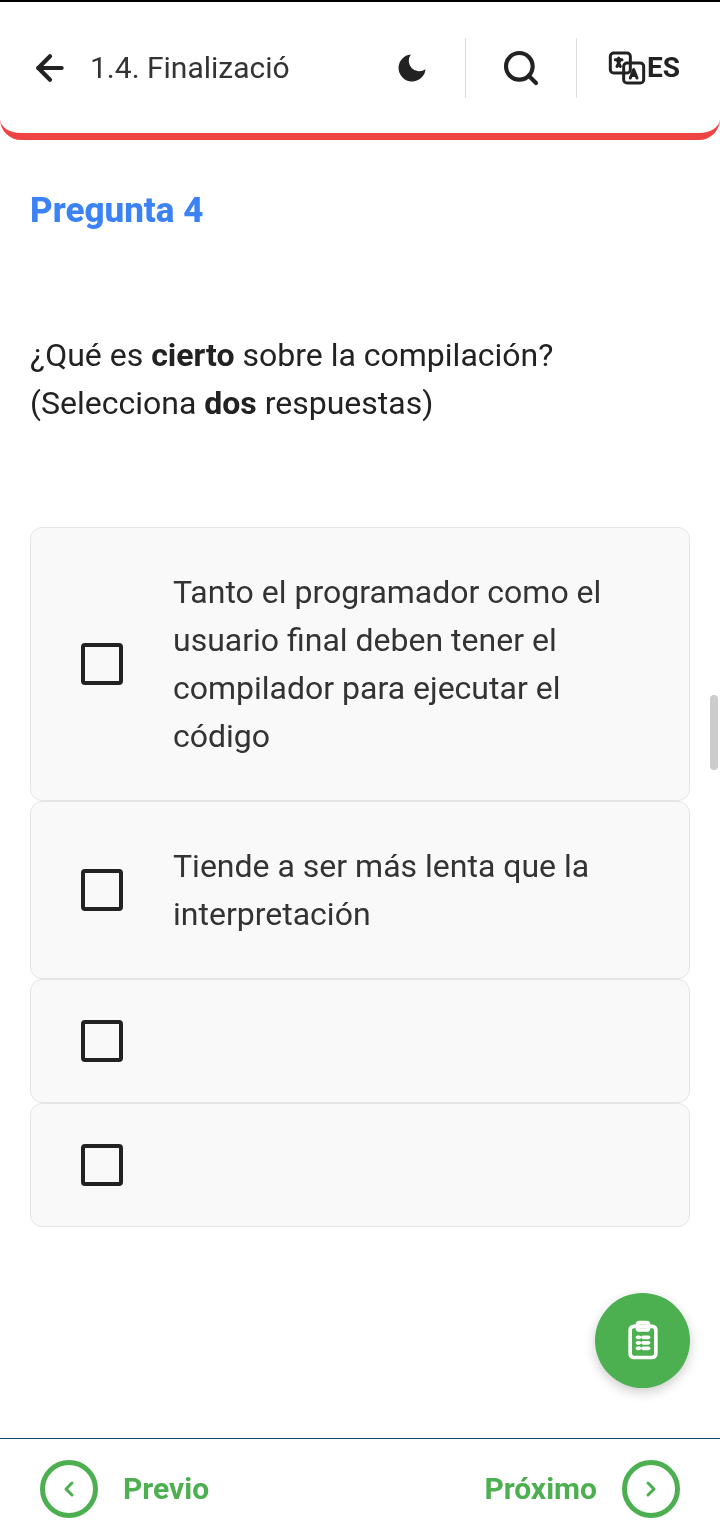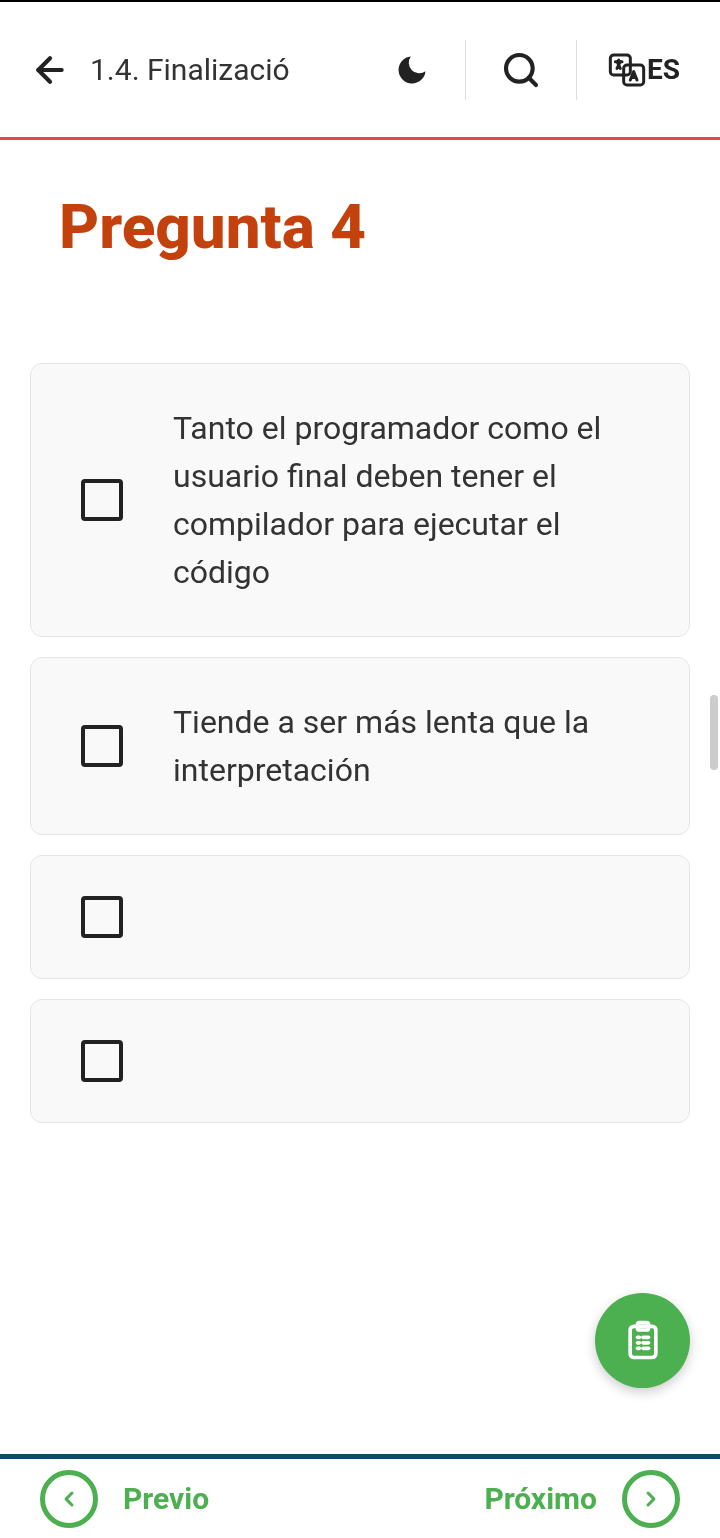--- a/index.html
+++ b/index.html
@@ -17,22 +17,23 @@
     }
     .top-border {
       height: 2px;
       background: #000;
     }
     .header {
       display: flex;
       align-items: center;
       padding: 20px 30px;
       gap: 20px;
-      border-bottom: 3px solid #ef4444;
+      border-bottom: 7px solid #ef4444;
       height: 138px;
+      border-radius: 21px;
     }
     .back-button {
       cursor: pointer;
       display: flex;
       align-items: center;
     }
     .breadcrumb {
       font-size: 30px;
       color: #333;
       flex: 1;
@@ -58,39 +59,37 @@
     }
     .lang-text {
       font-size: 28px;
       font-weight: 700;
       color: #222;
     }
     .content {
       padding: 50px 30px 150px;
     }
     .question-title {
-      font-size: 62px;
+      font-size: 35px;
       font-weight: 800;
-      color: #c2410c;
+      color: #3b82f6;
       margin-bottom: 100px;
-      margin-left: 29px;
     }
     .question-text {
       font-size: 32px;
       color: #222;
       line-height: 1.5;
       margin-bottom: 100px;
     }
     .question-text .bold {
       font-weight: 700;
     }
     .options {
       display: flex;
       flex-direction: column;
-      gap: 20px;
     }
     .option {
       background: #f9f9f9;
       border: 1px solid #e5e5e5;
       border-radius: 12px;
       padding: 40px 30px;
       display: flex;
       align-items: center;
       gap: 50px;
       cursor: pointer;
@@ -120,23 +119,23 @@
       align-items: center;
       justify-content: center;
       cursor: pointer;
       box-shadow: 0 4px 12px rgba(0,0,0,0.2);
     }
     .footer {
       position: absolute;
       bottom: 0;
       left: 0;
       right: 0;
-      height: 84px;
+      height: 100px;
       background: #fff;
-      border-top: 5px solid #0c4a6e;
+      border-top: 1px solid #0c4a6e;
       display: flex;
       align-items: center;
       justify-content: space-between;
       padding: 8px 40px;
     }
     .nav-button {
       display: flex;
       align-items: center;
       gap: 25px;
       cursor: pointer;
@@ -201,20 +200,23 @@
       <path d="M5 7 L9 7 M7 6 L7 7 M6 11 L8 7 M8 11 L6 7"></path>
       <path d="M14 18 L16 13 L18 18 M14.8 16.5 L17.2 16.5"></path>
     </svg>
     <span class="lang-text">ES</span>
   </div>
 </div>
 
 <div class="content">
   <h1 class="question-title">Pregunta 4</h1>
 
+  <p class="question-text">
+    <span>¿Qué es </span><span class="bold">cierto</span><span> sobre la compilación? (Selecciona </span><span class="bold">dos</span><span> respuestas)</span>
+  </p>
 
   <div class="options">
     <div class="option">
       <div class="checkbox"></div>
       <div class="option-text">Tanto el programador como el usuario final deben tener el compilador para ejecutar el código</div>
     </div>
     <div class="option">
       <div class="checkbox"></div>
       <div class="option-text">Tiende a ser más lenta que la interpretación</div>
     </div>

